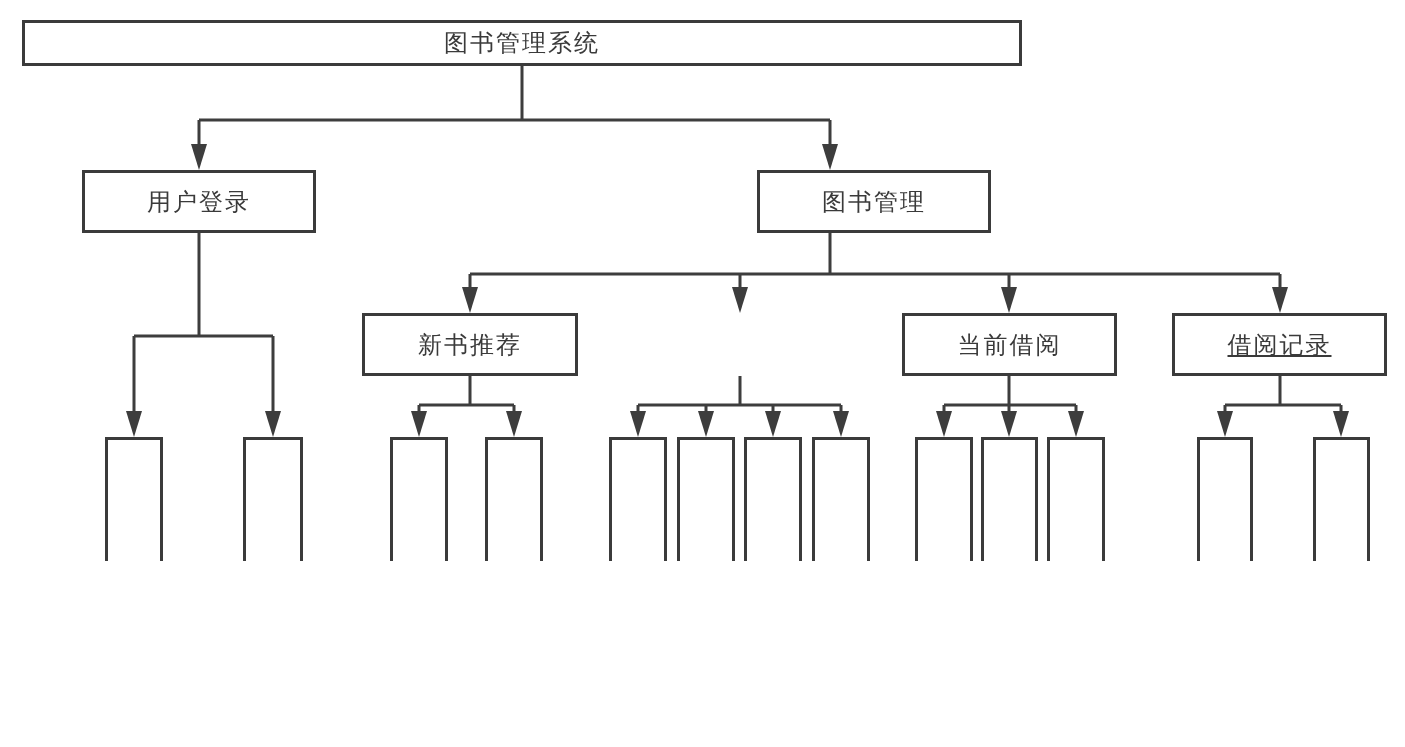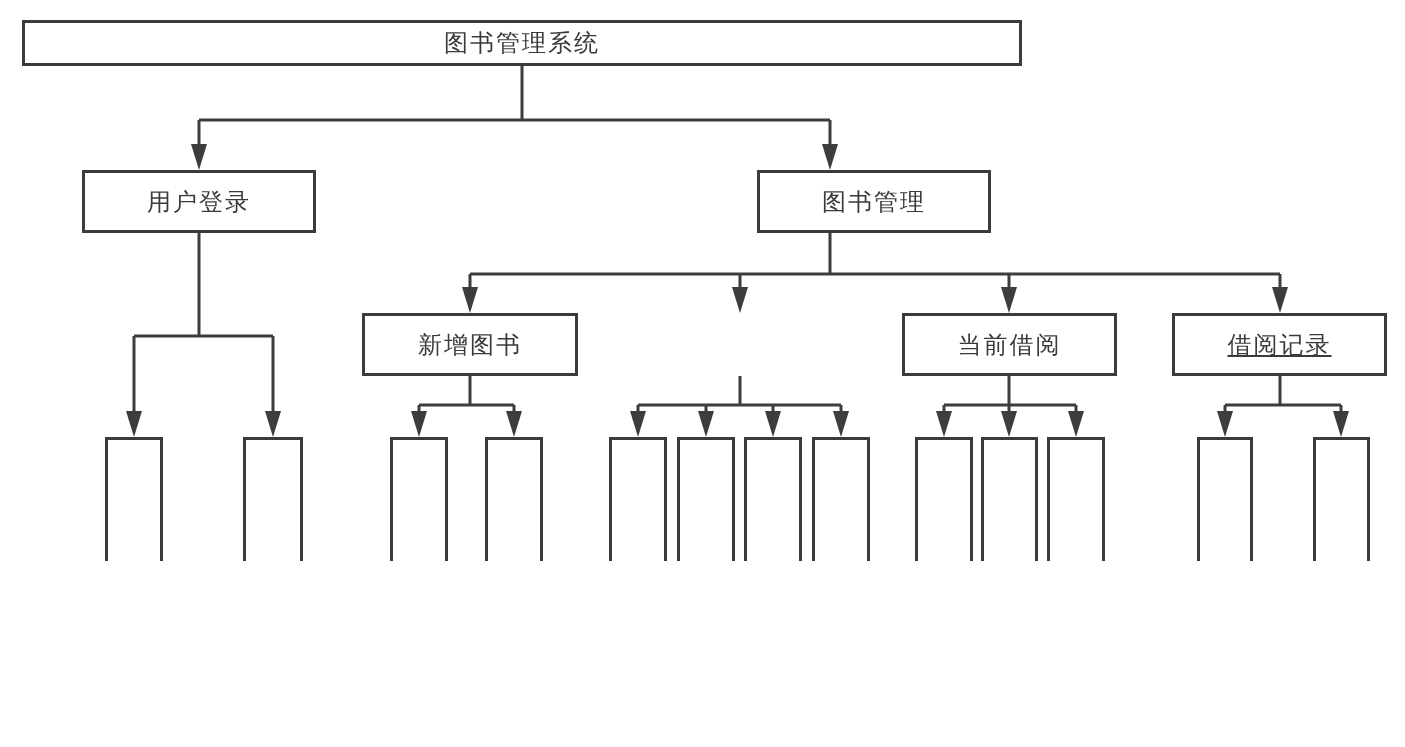--- a/index.html
+++ b/index.html
@@ -112,21 +112,21 @@
   </div>
 
   <div class="node hnode" style="left:82px; top:170px; width:234px; height:63px;">
     <span>用户登录</span>
   </div>
   <div class="node hnode" style="left:713px; top:170px; width:234px; height:63px;margin-left:44px;">
     <span>图书管理</span>
   </div>
 
   <div class="node hnode" style="left:362px; top:313px; width:216px; height:63px;">
-    <span>新增图书</span>
+    <span>新书推荐</span>
   </div>
   <div class="node hnode" style="left:902px; top:313px; width:215px; height:63px;">
     <span>当前借阅</span>
   </div>
   <div class="node hnode" style="left:1172px; top:313px; width:215px; height:63px;text-decoration:underline;">
     <span>借阅记录</span>
   </div>
 
   <div class="node vnode leaf" style="left:105px; width:58px;">
     <span>用户登录</span>

